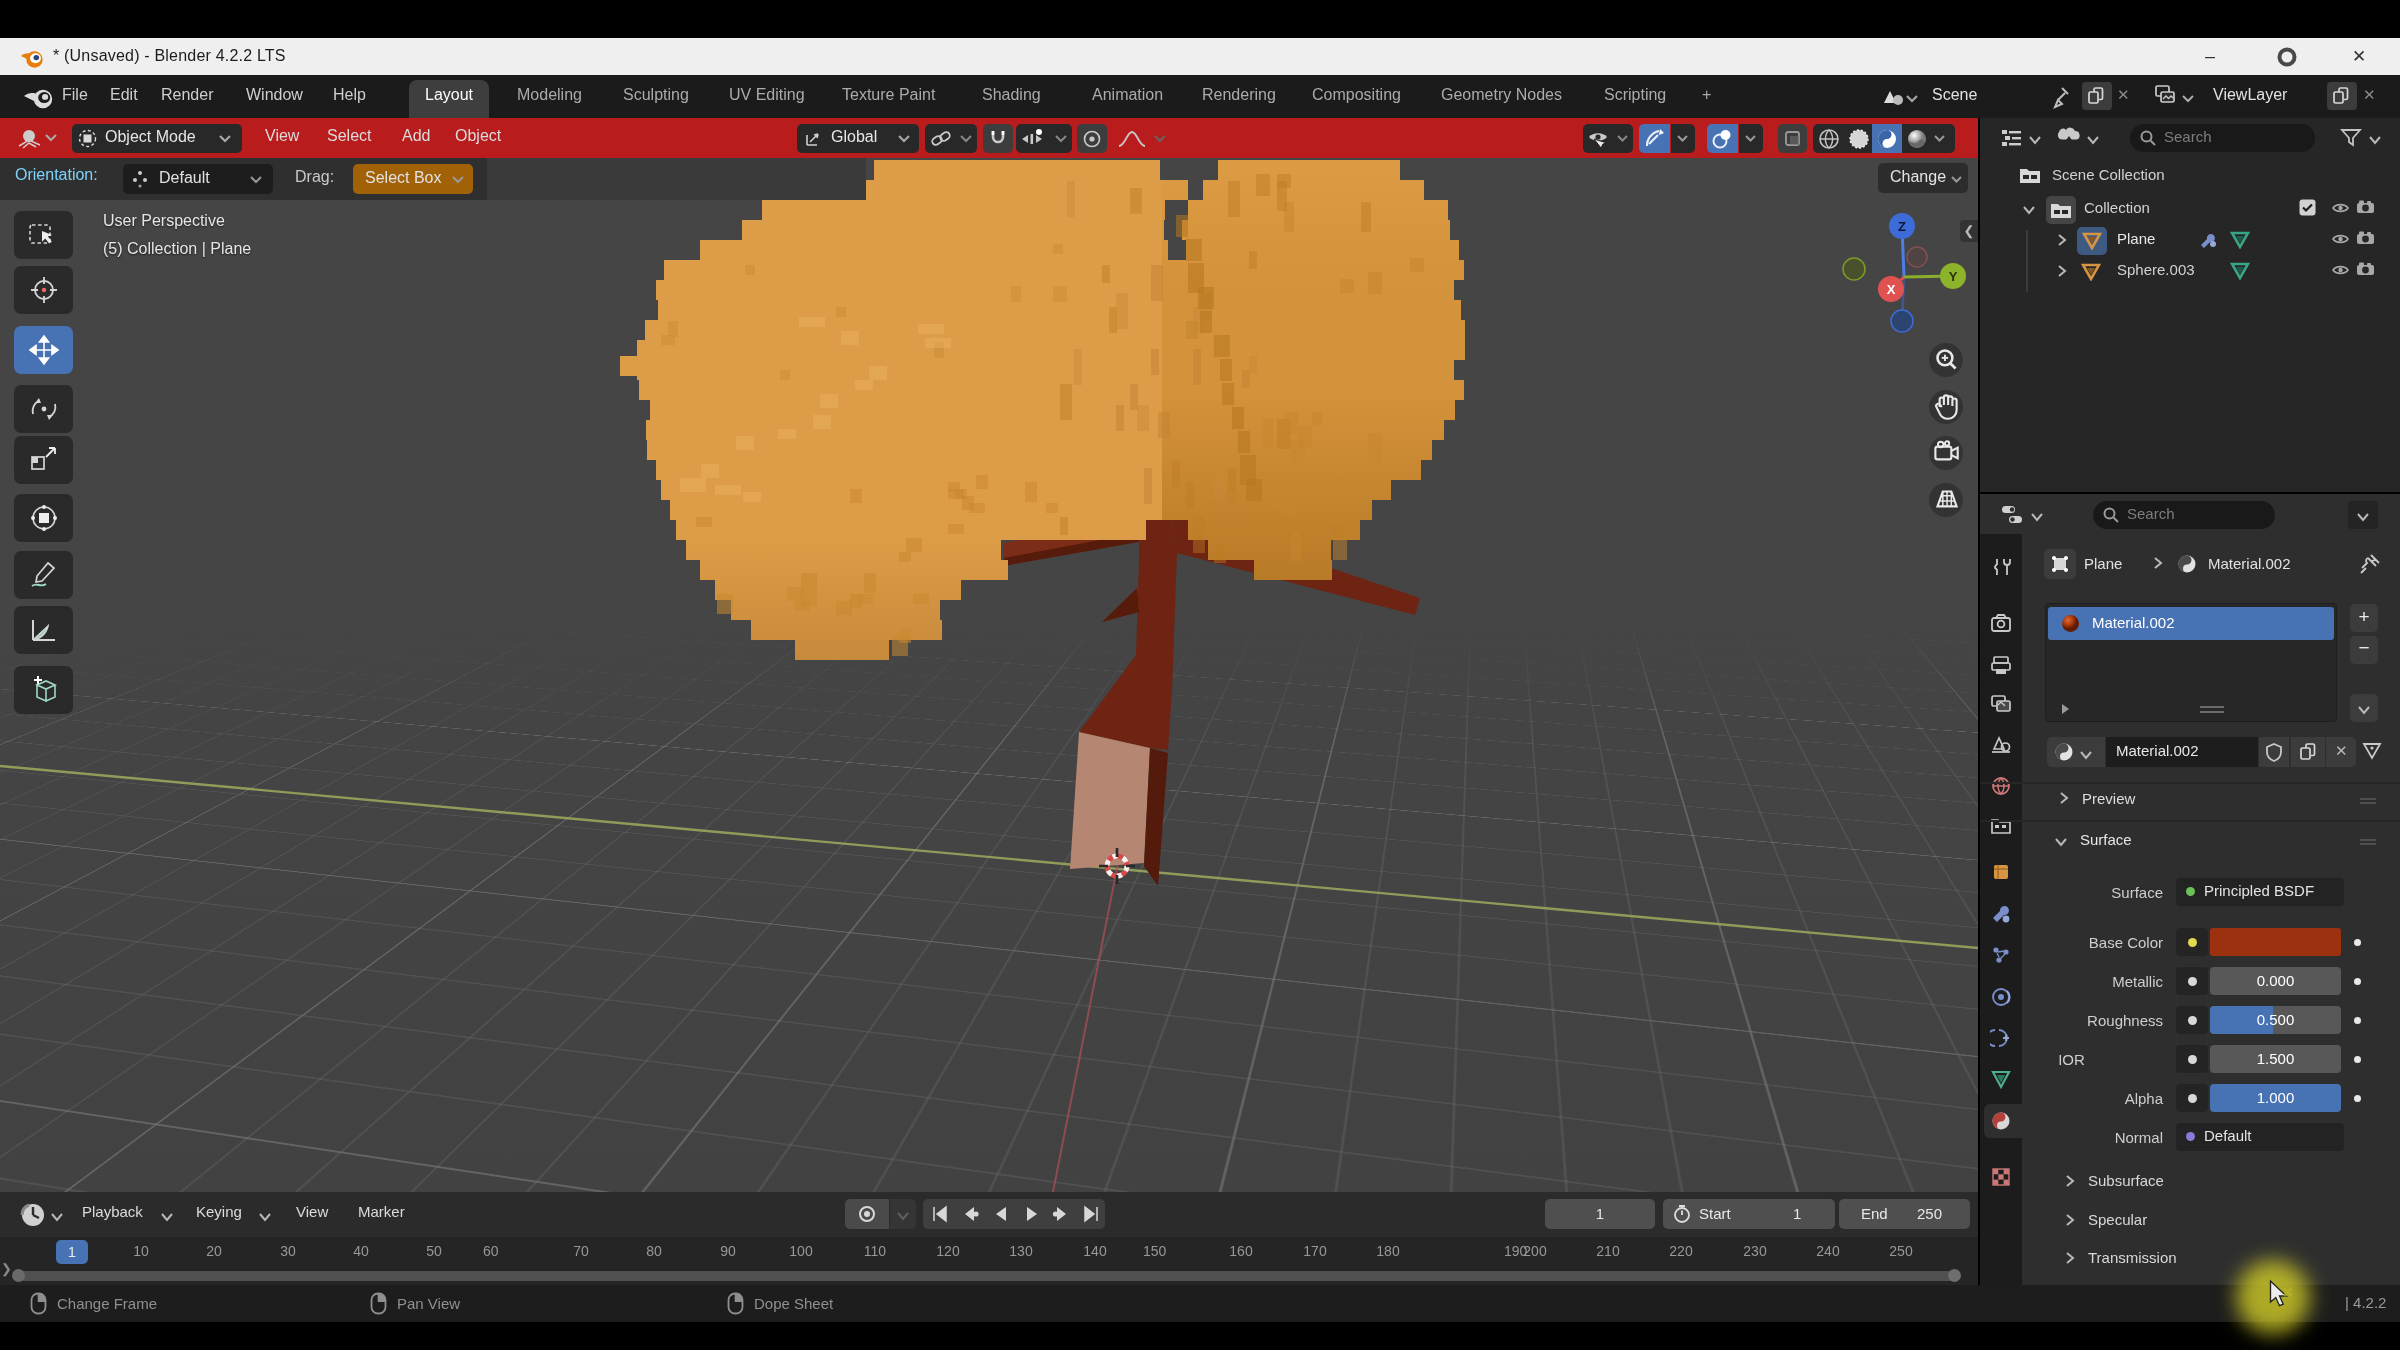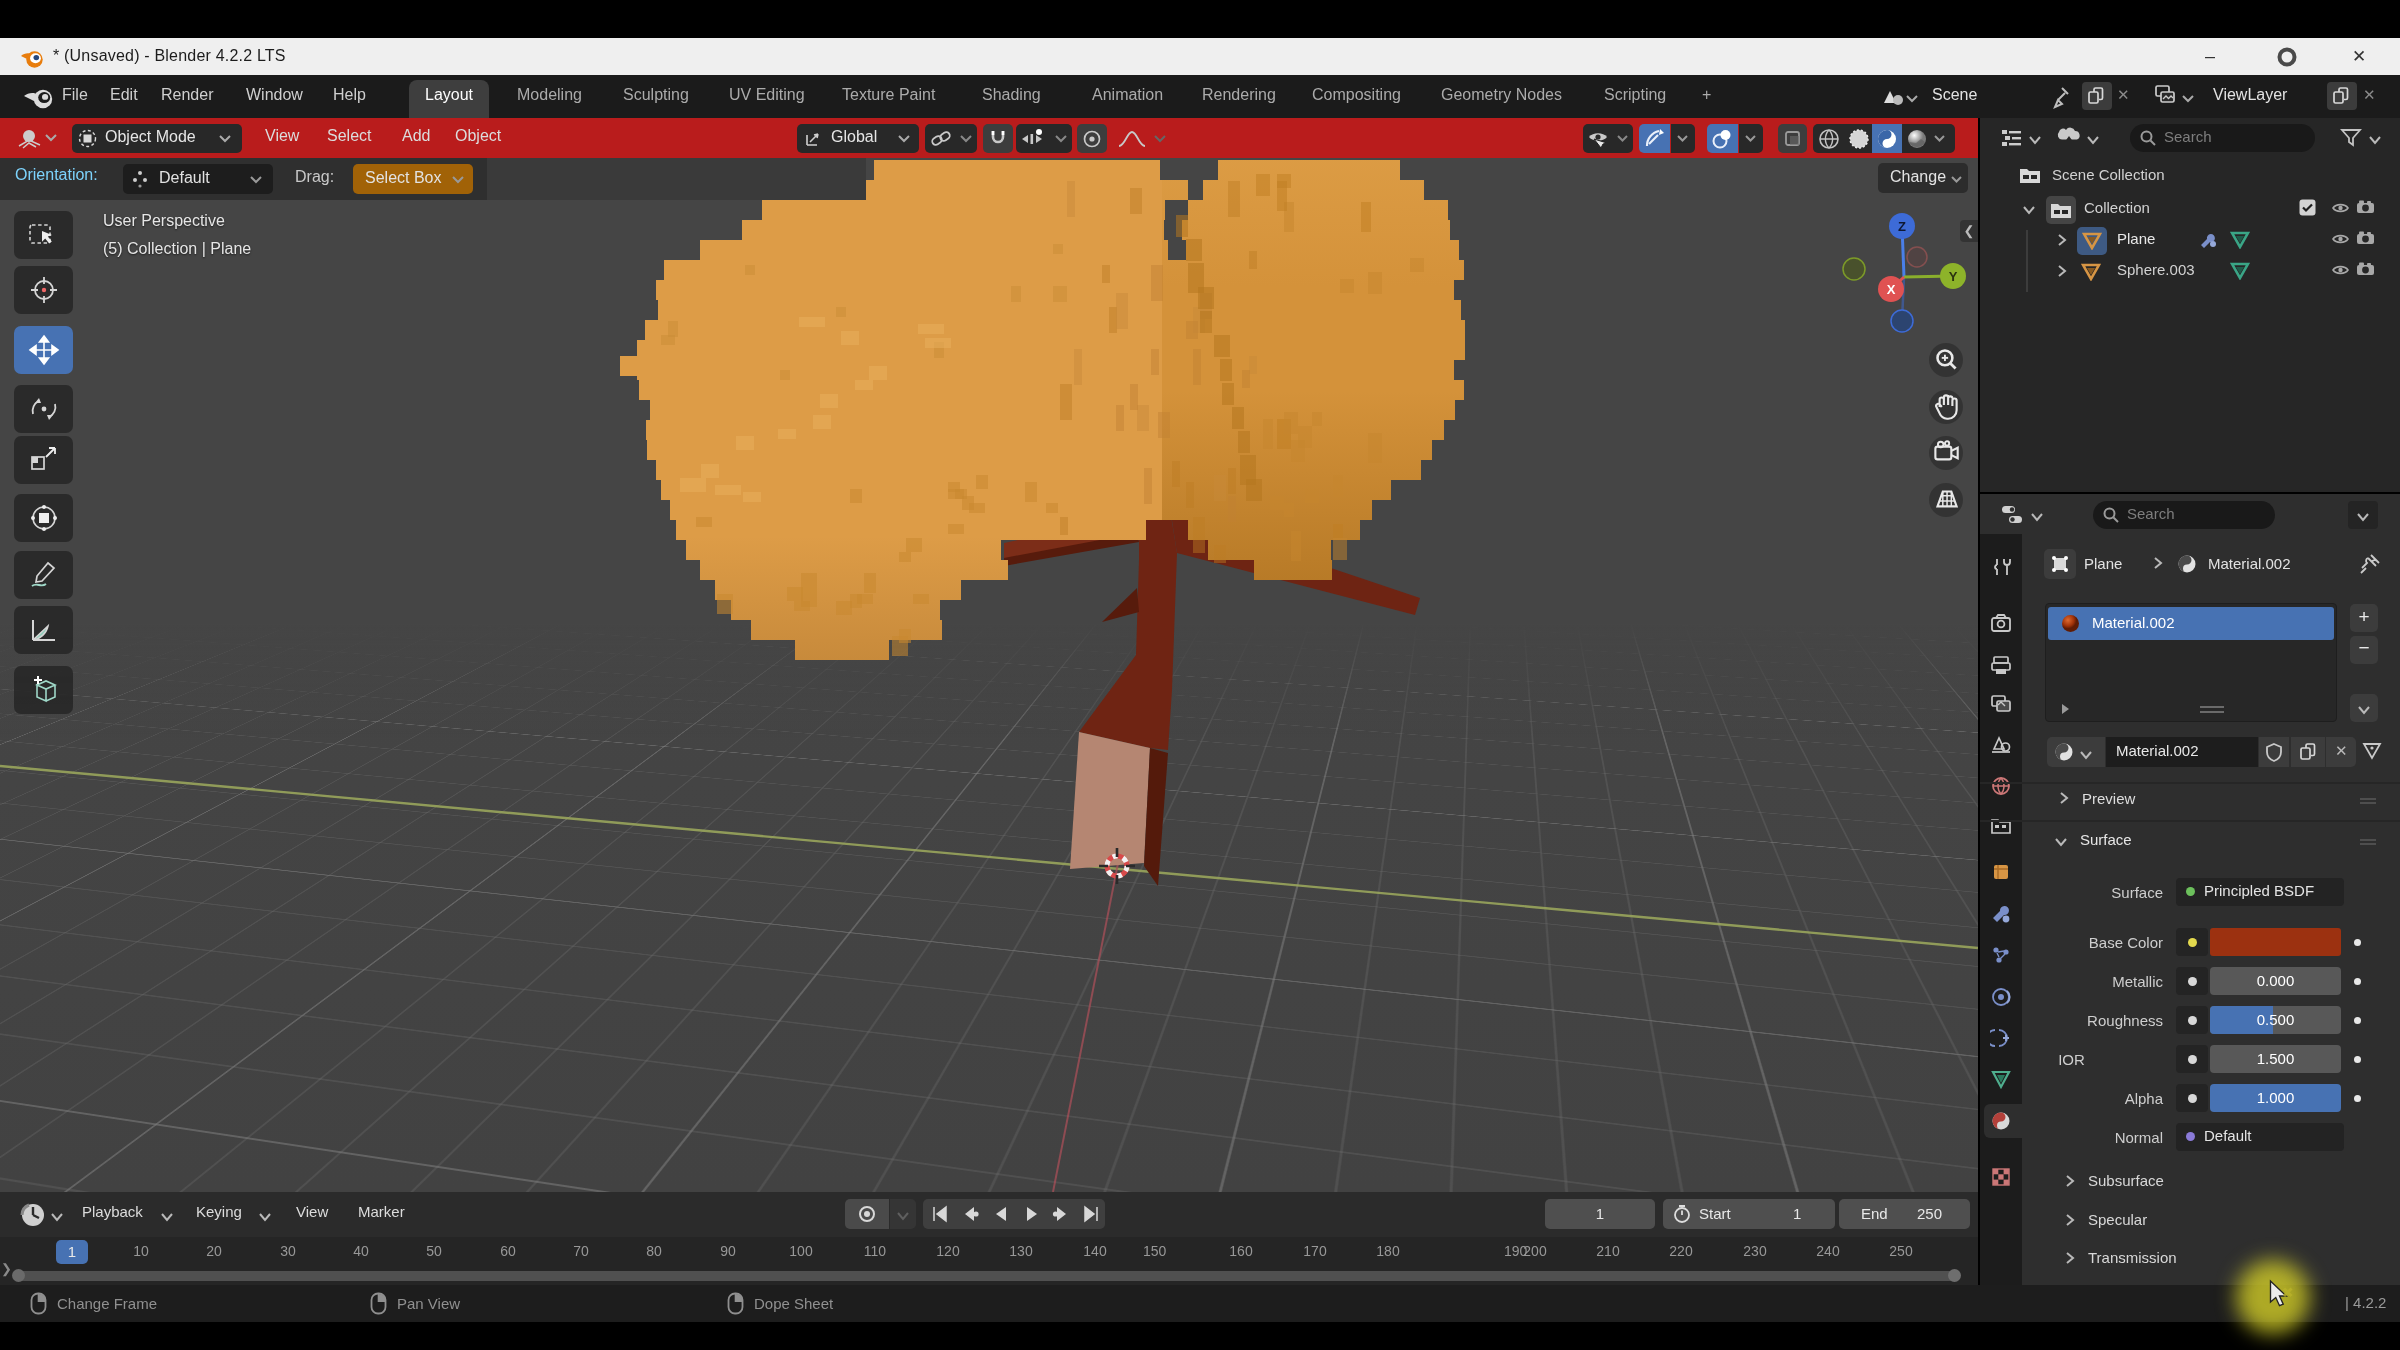--- a/index.html
+++ b/index.html
@@ -1094,21 +1094,21 @@
         <span style="position:absolute;left:78px;top:6px">250</span>
       </div>
 
     <div id="ruler">
         <div class="fld" style="left:56px;top:3px;width:32px;height:24px;background:#4772b3;line-height:24px;font-size:15px">1</div>
 <div class="abs" style="left:116px;top:6px;width:50px;text-align:center">10</div>
 <div class="abs" style="left:189px;top:6px;width:50px;text-align:center">20</div>
 <div class="abs" style="left:263px;top:6px;width:50px;text-align:center">30</div>
 <div class="abs" style="left:336px;top:6px;width:50px;text-align:center">40</div>
 <div class="abs" style="left:409px;top:6px;width:50px;text-align:center">50</div>
-<div class="abs" style="left:483px;top:6px;width:50px;text-align:center">60</div>
+<div class="abs" style="left:483px;top:6px;width:50px;">60</div>
 <div class="abs" style="left:556px;top:6px;width:50px;text-align:center">70</div>
 <div class="abs" style="left:629px;top:6px;width:50px;text-align:center">80</div>
 <div class="abs" style="left:703px;top:6px;width:50px;text-align:center">90</div>
 <div class="abs" style="left:776px;top:6px;width:50px;text-align:center">100</div>
 <div class="abs" style="left:850px;top:6px;width:50px;text-align:center">110</div>
 <div class="abs" style="left:923px;top:6px;width:50px;text-align:center">120</div>
 <div class="abs" style="left:996px;top:6px;width:50px;text-align:center">130</div>
 <div class="abs" style="left:1070px;top:6px;width:50px;text-align:center">140</div>
 <div class="abs" style="left:1143px;top:6px;width:50px;text-align:left">150</div>
 <div class="abs" style="left:1216px;top:6px;width:50px;text-align:center">160</div>

